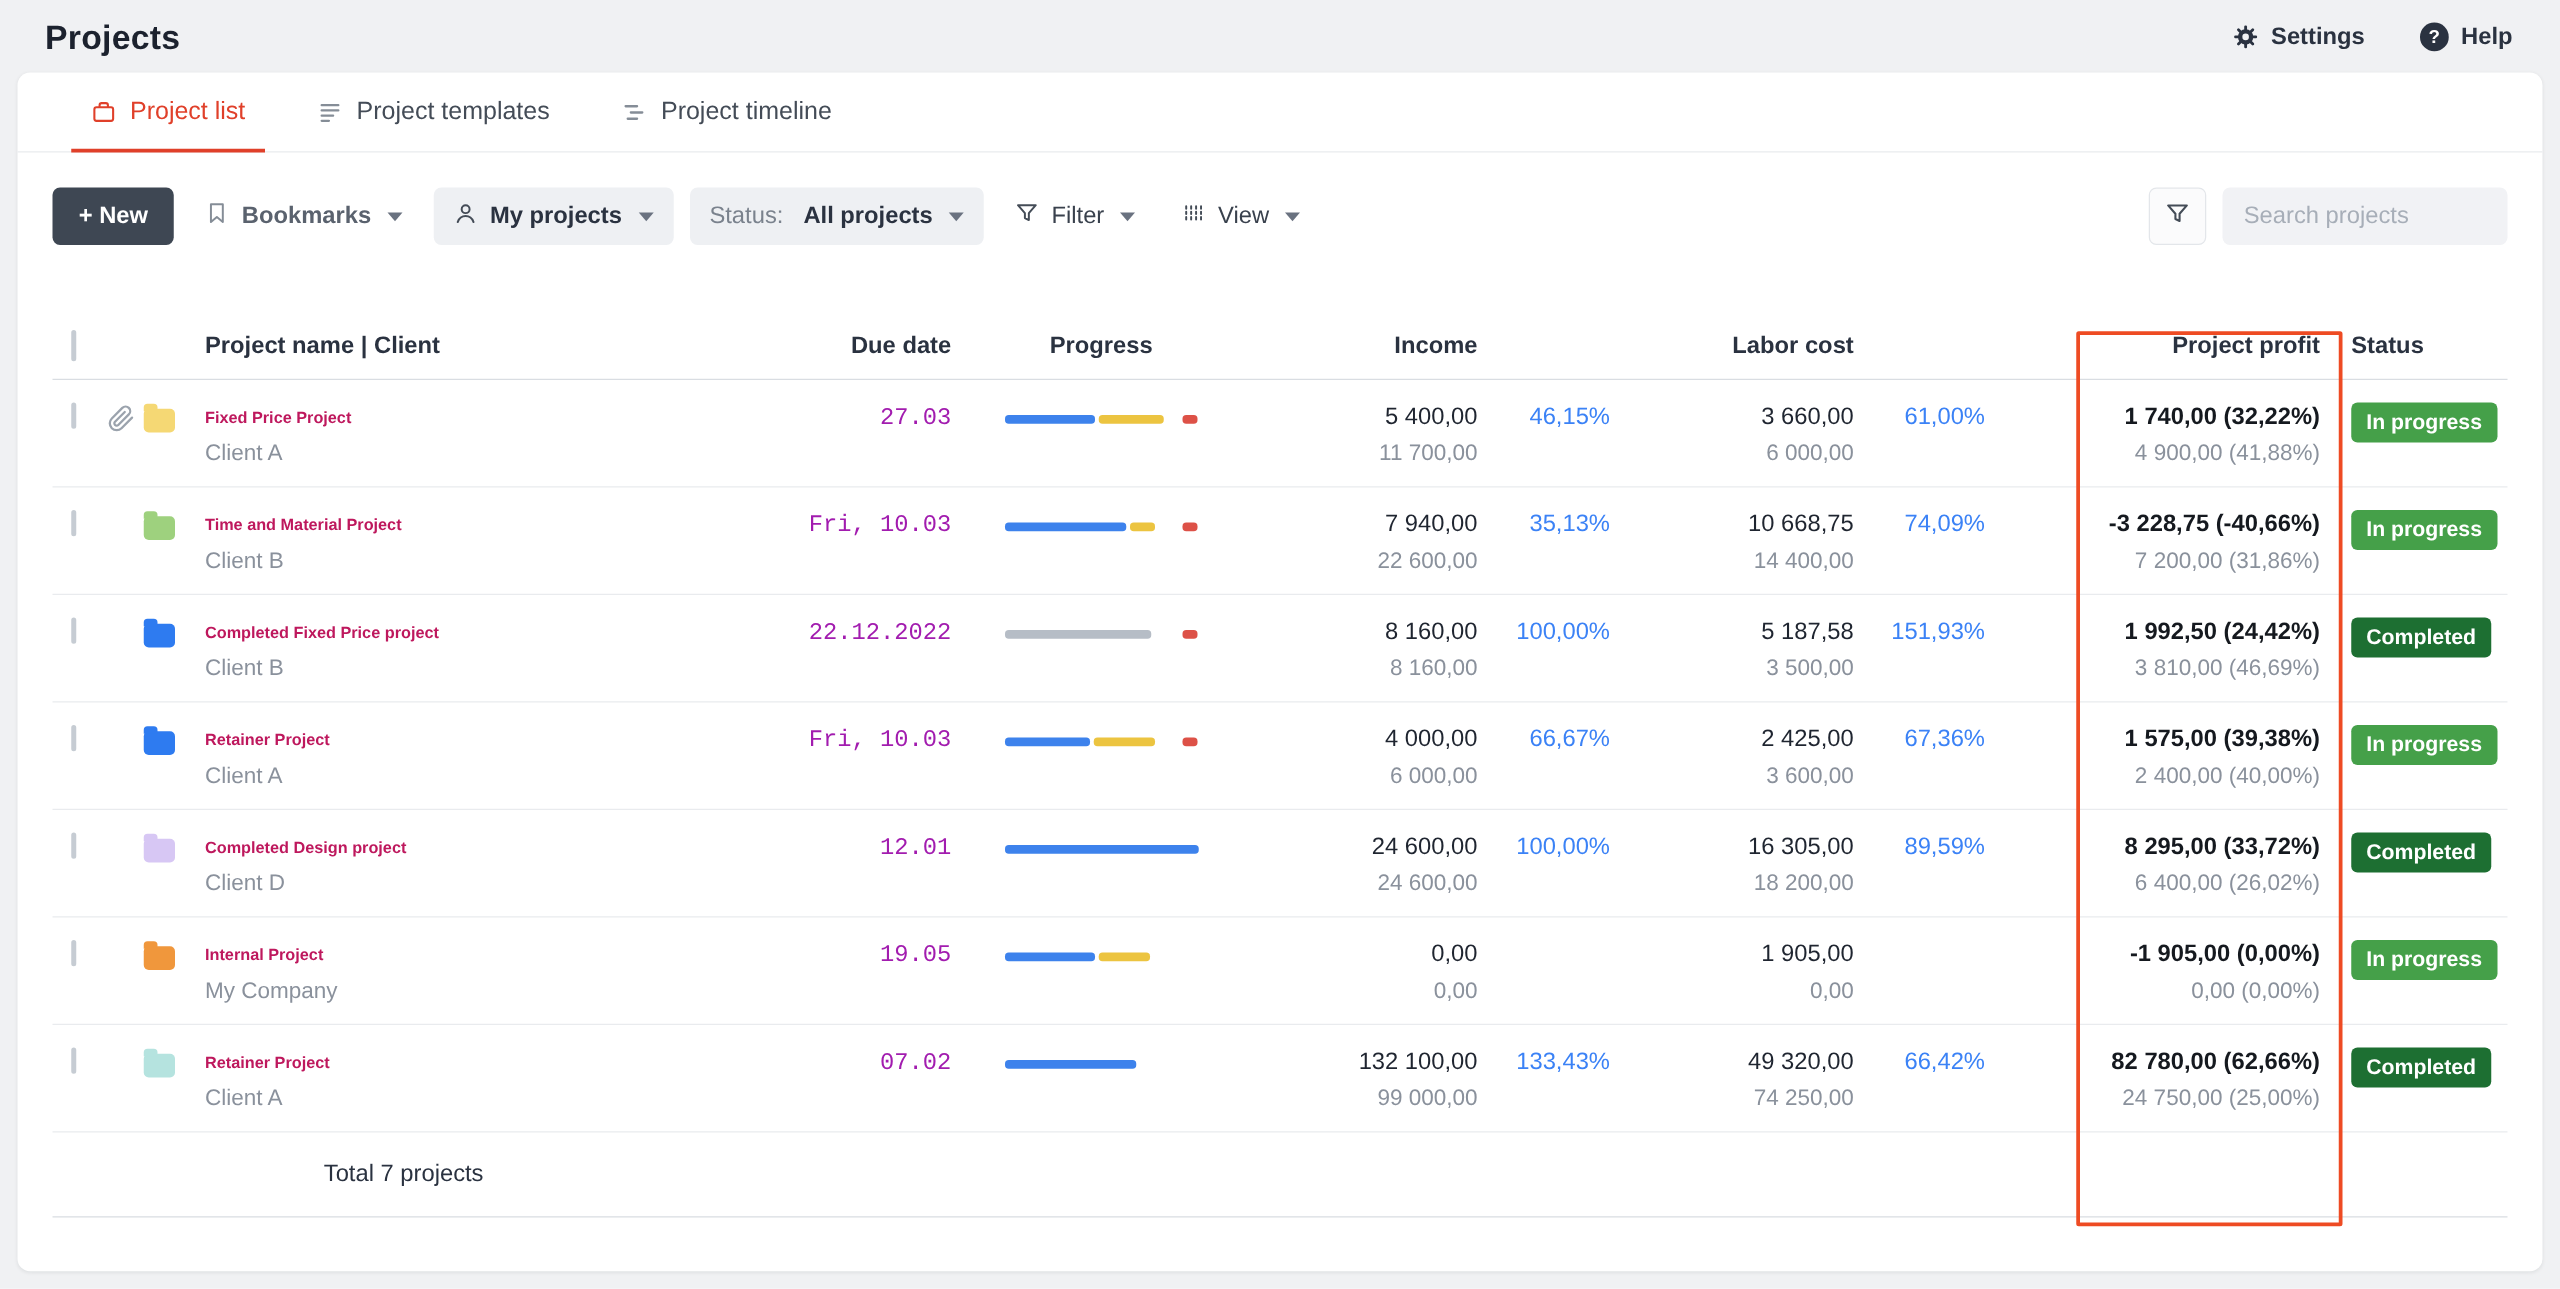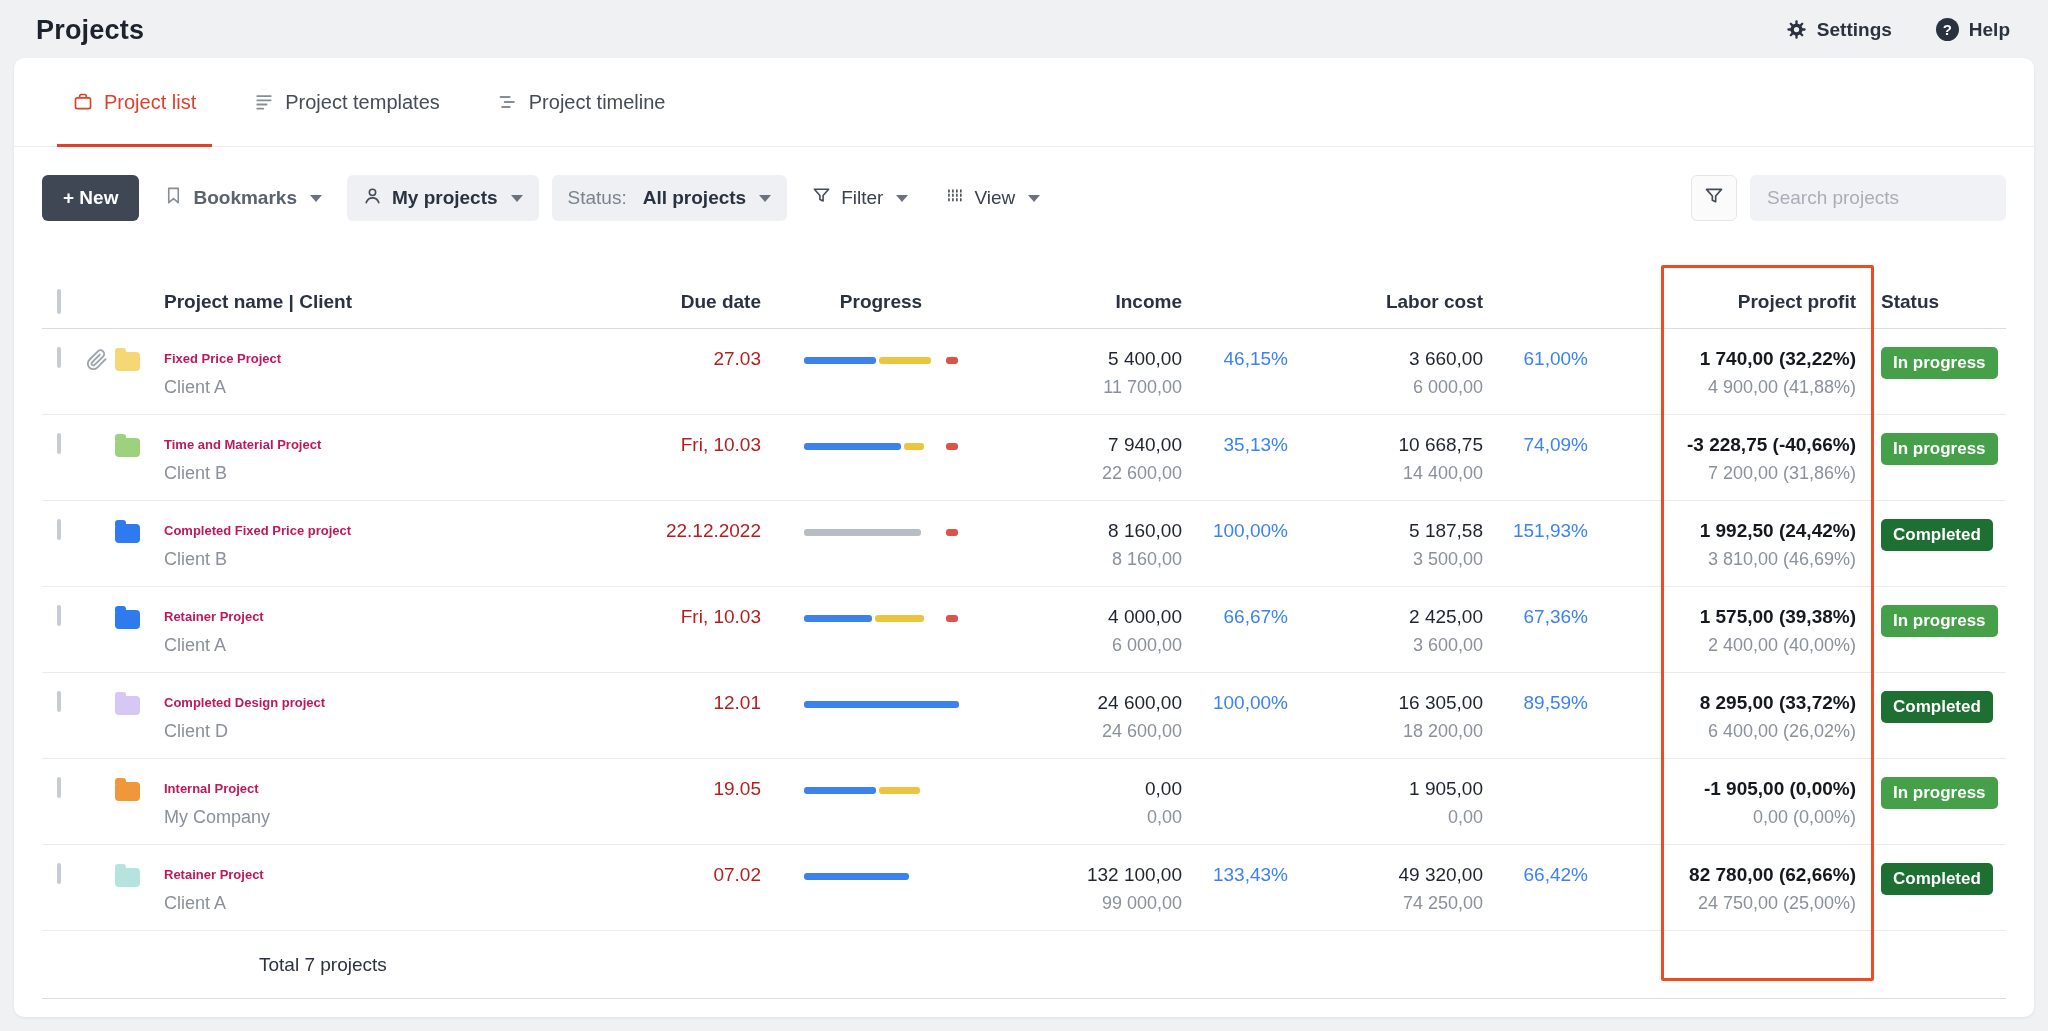--- a/index.html
+++ b/index.html
@@ -21,21 +21,21 @@
   .help-circle {
     width:23px; height:23px; border-radius:50%; background:#2a3240; color:#fff;
     display:flex; align-items:center; justify-content:center; font-size:15px; font-weight:700;
   }
   
   .card {
     position:relative; margin:0 14px; height:959px; background:#fff;
     border-radius:10px; box-shadow:0 1px 3px rgba(20,25,35,.07);
   }
   
-  .tabs { height:89px; border-bottom:1px solid #e9ebee; display:flex; padding-left:43px; }
+  .tabs { height:64px; border-bottom:1px solid #e9ebee; display:flex; padding-left:43px; }
   .tab {
     position:relative; display:flex; align-items:center; gap:11px;
     padding:0 16px; margin-right:26px; font-size:20px; font-weight:500;
     color:#444c57; cursor:pointer;
   }
   .tab .ticon { display:flex; color:#858d97; }
   .tab.active { color:#e0402a; }
   .tab.active .ticon { color:#e0402a; }
   .tab.active::after {
     content:""; position:absolute; left:0; right:0; bottom:-1px; height:3px; background:#e0402a;
@@ -49,21 +49,21 @@
   .btn-pill .strong { font-weight:700; color:#2a3240; }
   .btn-pill .muted { color:#7a828d; font-weight:400; margin-right:6px; }
   .btn-dark-label { color:#39414d; font-weight:500; }
   .caret { width:0; height:0; border-left:6px solid transparent; border-right:6px solid transparent; border-top:7px solid #6a7280; margin-left:3px; }
   .toolbar .spacer { margin-left:auto; }
   .icon-btn {
     width:46px; height:46px; border:1px solid #e3e6ea; background:#fbfbfc; border-radius:6px;
     display:flex; align-items:center; justify-content:center; cursor:pointer;
   }
   .search-input {
-    width:256px; height:46px; background:#f1f2f5; border:none; border-radius:6px;
+    width:228px; height:46px; background:#f1f2f5; border:none; border-radius:6px;
     padding:0 17px; font-size:19px; color:#333a44; font-family:inherit; outline:none;
   }
   .search-input::placeholder { color:#a7aeb8; }
   
   .table { margin-top:52px; padding:0 28px; }
   .tgrid { display:grid; grid-template-columns:44px 78px 447px 150px 240px 181px 106px 195px 105px 268px 150px; }
   .thead { height:56px; align-items:end; padding-bottom:15px; border-bottom:1px solid #d9dde2; font-size:19px; font-weight:700; color:#2a3240; }
   .h-right { text-align:right; }
   .h-center { text-align:center; }
   .h-status { padding-left:25px; }
@@ -71,21 +71,21 @@
   .thead .checkbox { align-self:end; margin-bottom:1px; }
   .trow { height:86px; border-bottom:1px solid #e9ebee; cursor:pointer; }
   .c-check { padding-top:20px; }
   .c-icons { display:flex; gap:7px; padding-top:20px; align-items:flex-start; }
   .clip { width:22px; height:22px; display:flex; }
   .folder { width:25px; height:19px; border-radius:4px; position:relative; margin-top:3px; }
   .folder::before { content:""; position:absolute; top:-4px; left:0; width:11px; height:6px; border-radius:3px 3px 0 0; background:inherit; }
   .c-name { padding-top:17px; }
   .pname { font-size:13px; font-weight:700; color:#be185d; line-height:26px; }
   .pclient { font-size:18px; color:#8a919c; margin-top:3px; line-height:24px; }
-  .c-due { text-align:right; padding-top:19px; font-size:19px; color:#b91c1c; }
+  .c-due { text-align:right; padding-top:19px; font-size:19px; color:#a21caf;font-family:Liberation Mono, monospace; }
   .c-progress { padding-top:28px; display:flex; justify-content:center; }
   .bar { width:155px; height:7px; position:relative; }
   .seg { position:absolute; top:0; height:100%; border-radius:3px; }
   .c-num { text-align:right; padding-top:17px; }
   .v1 { font-size:19px; color:#1f2530; line-height:26px; }
   .v2 { font-size:18px; color:#8a919c; margin-top:3px; line-height:24px; }
   .c-profit .v1 { font-weight:700; color:#15191f; }
   .c-pct { text-align:right; padding-top:19px; font-size:19px; color:#3b82f6; }
   .c-status { padding-left:25px; padding-top:18px; }
   .badge { display:inline-block; padding:5px 12px 6px; border-radius:5px; color:#fff; font-size:17px; font-weight:600; line-height:1.25; white-space:nowrap; }

